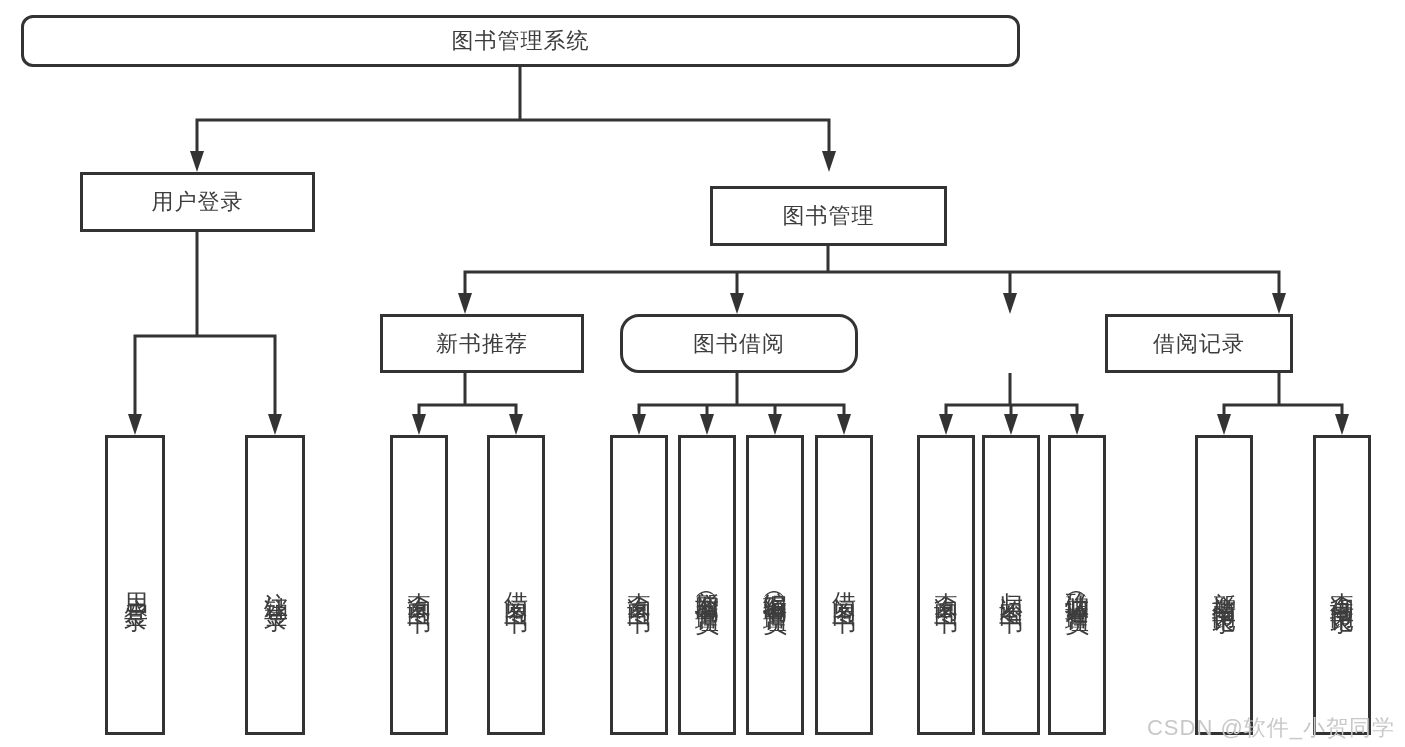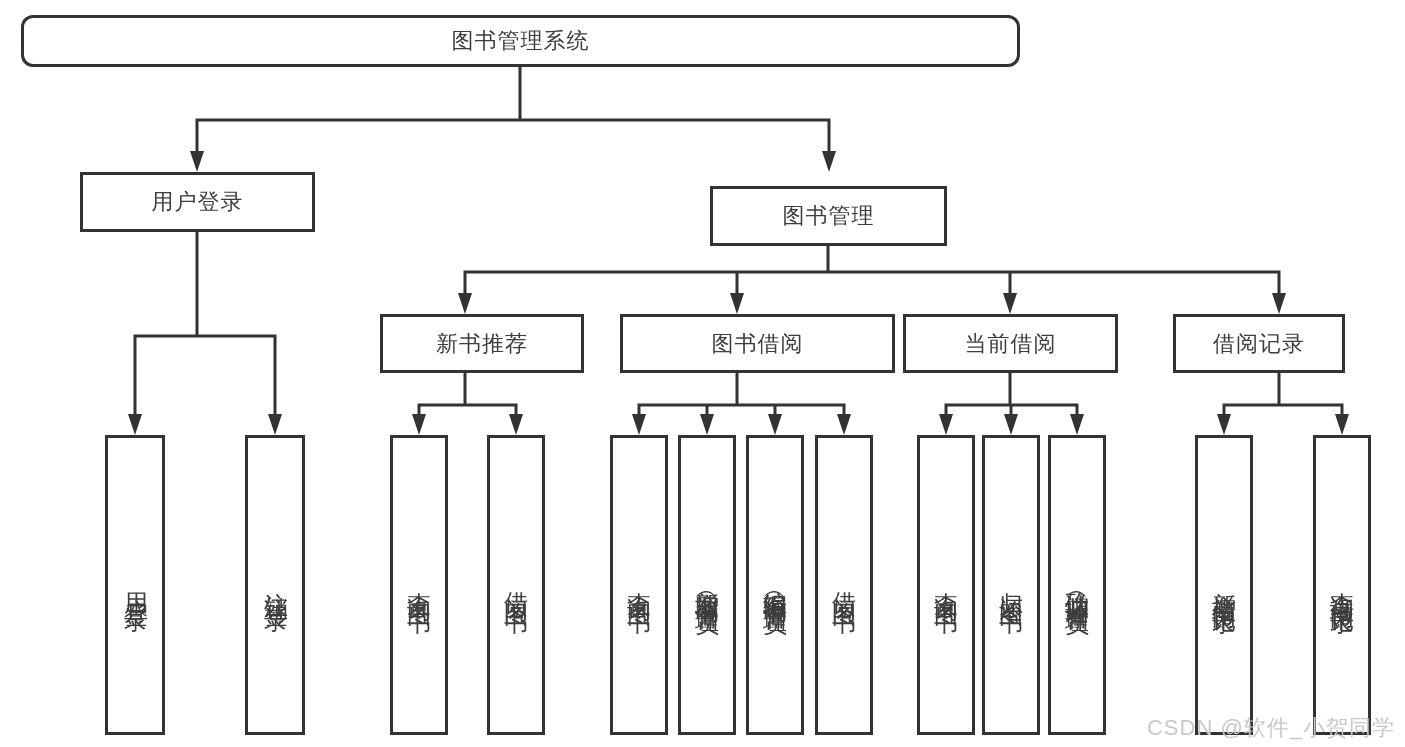--- a/index.html
+++ b/index.html
@@ -101,23 +101,22 @@
     <polygon points="1217,414 1231,414 1224,435"></polygon>
     <polygon points="1335,414 1349,414 1342,435"></polygon>
   </svg>
 
   <div class="box" style="left:21px; top:15px; width:999px; height:52px;border-radius:12px;">图书管理系统</div>
 
   <div class="box" style="left:80px; top:172px; width:235px; height:60px;">用户登录</div>
   <div class="box" style="left:710px; top:172px; width:237px; height:60px;margin-top:14px;">图书管理</div>
 
   <div class="box" style="left:363px; top:314px; width:204px; height:59px;margin-left:17px;">新书推荐</div>
-  <div class="box" style="left:620px; top:314px; width:275px; height:59px;">图书借阅</div>
-  <div class="box" style="left:903px; top:314px; width:215px; height:59px;">当前借阅</div>
-  <div class="box" style="left:1173px; top:314px; width:172px; height:59px;">借阅记录</div>
+  <div class="box" style="left:620px; top:314px; width:238px; height:59px;border-radius:19px;">图书借阅</div>
+  <div class="box" style="left:1105px; top:314px; width:188px; height:59px;">借阅记录</div>
 
   <div class="leaf" style="left:105px; top:435px; width:60px; height:300px;">用户登录</div>
   <div class="leaf" style="left:245px; top:435px; width:60px; height:300px;">注销登录</div>
 
   <div class="leaf" style="left:390px; top:435px; width:58px; height:300px;">查询图书</div>
   <div class="leaf" style="left:487px; top:435px; width:58px; height:300px;">借阅图书</div>
 
   <div class="leaf" style="left:610px; top:435px; width:58px; height:300px;">查询图书</div>
   <div class="leaf" style="left:678px; top:435px; width:58px; height:300px; letter-spacing:3px;">新增图书（管理员）</div>
   <div class="leaf" style="left:746px; top:435px; width:58px; height:300px; letter-spacing:3px;">编辑图书（管理员）</div>

